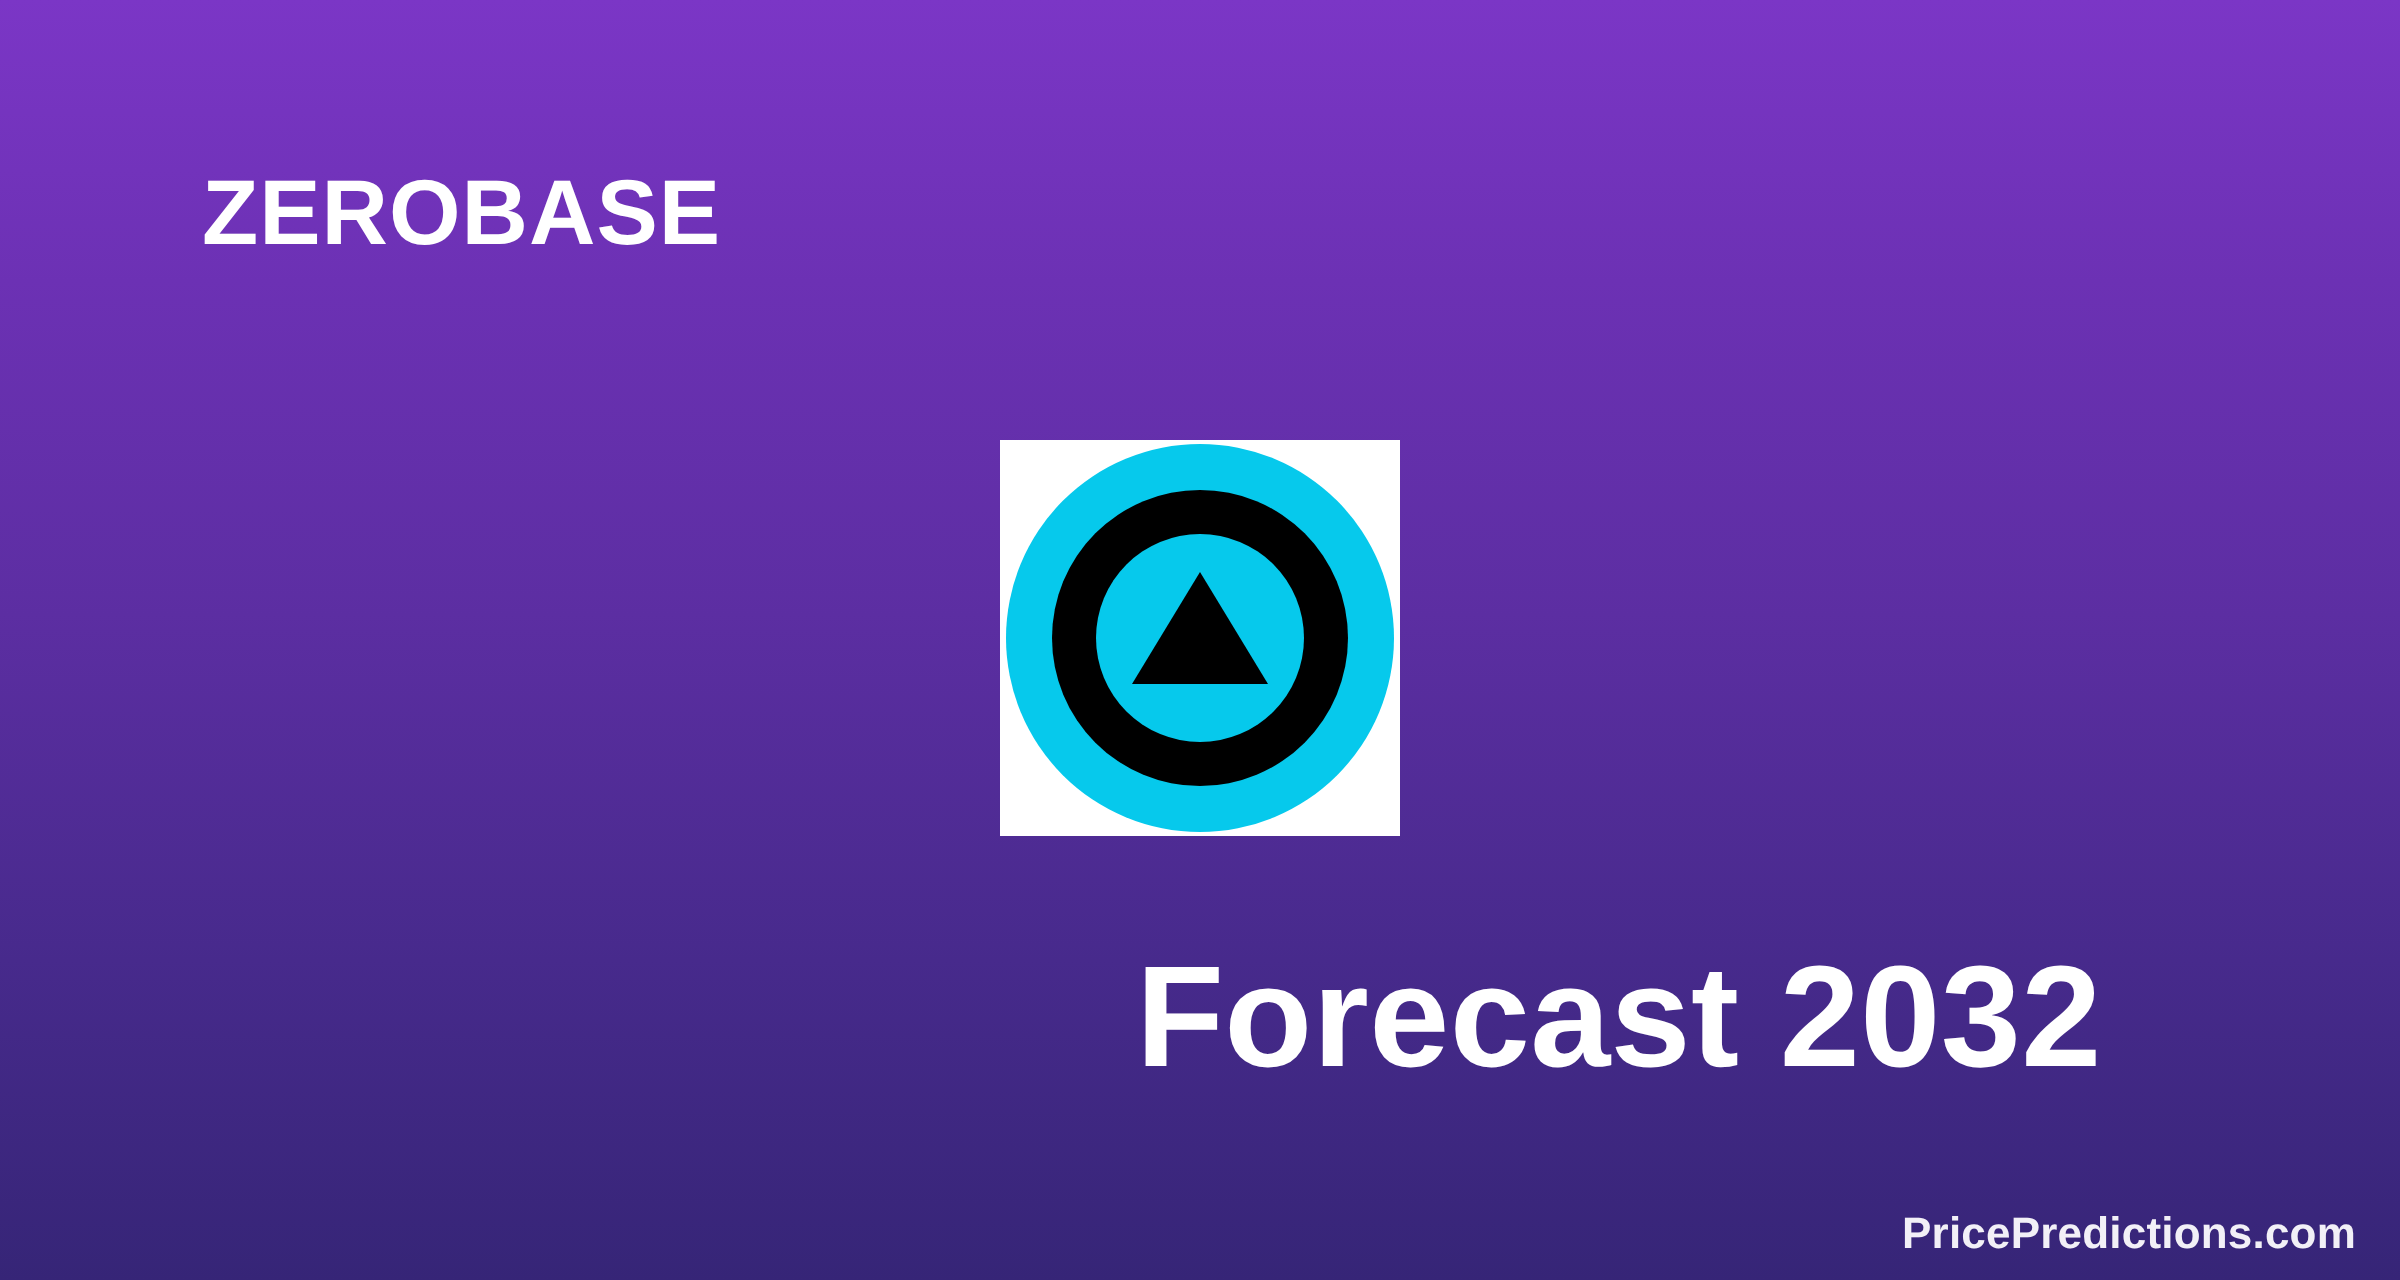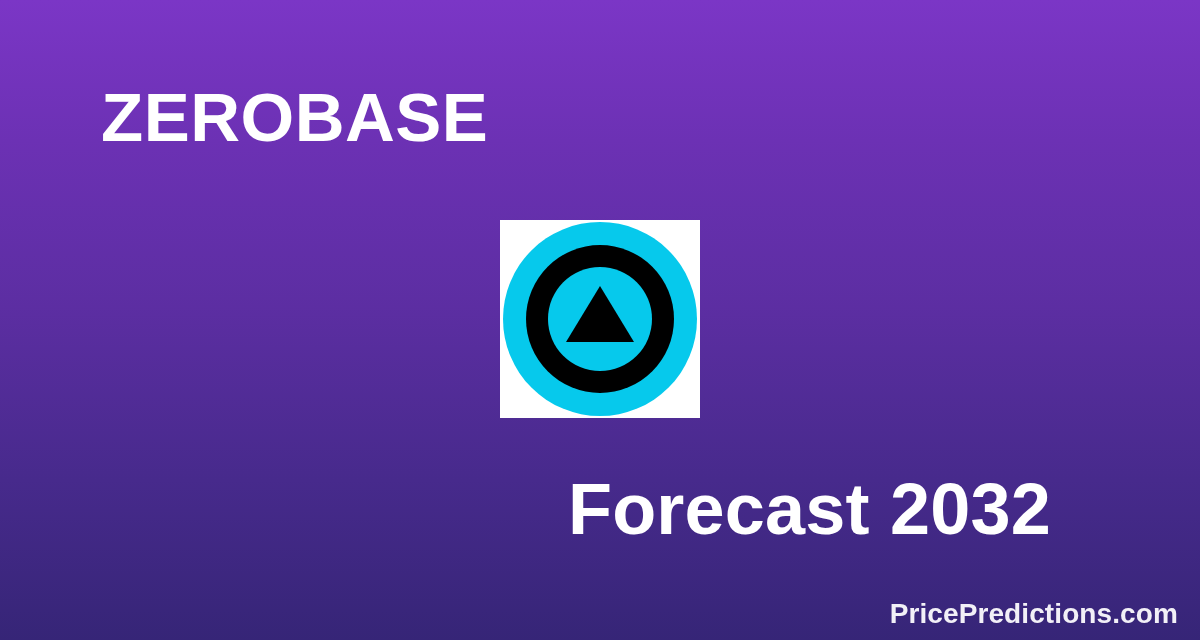--- a/index.html
+++ b/index.html
@@ -24,21 +24,21 @@
                 #472a8c 75%,
                 #362577 100%);
   }
 
   
   .coin-name {
     position: absolute;
     left: 101px;
     top: 83px;
     margin: 0;
-    font-size: 69px;
+    font-size: 46px;
     font-weight: bold;
     line-height: 1;
     letter-spacing: 0.5px;
     color: #ffffff;
     white-space: nowrap;
   }
 
   
   .logo-tile {
     position: absolute;
@@ -70,21 +70,21 @@
     white-space: nowrap;
     letter-spacing: 0.2px;
   }
 
   
   .watermark {
     position: absolute;
     right: 22px;
     bottom: 12px;
     margin: 0;
-    font-size: 28px;
+    font-size: 22px;
     font-weight: bold;
     line-height: 1;
     color: #f2f0f7;
     white-space: nowrap;
     letter-spacing: 0.1px;
   }
 </style>
 </head>
 <body>
 

